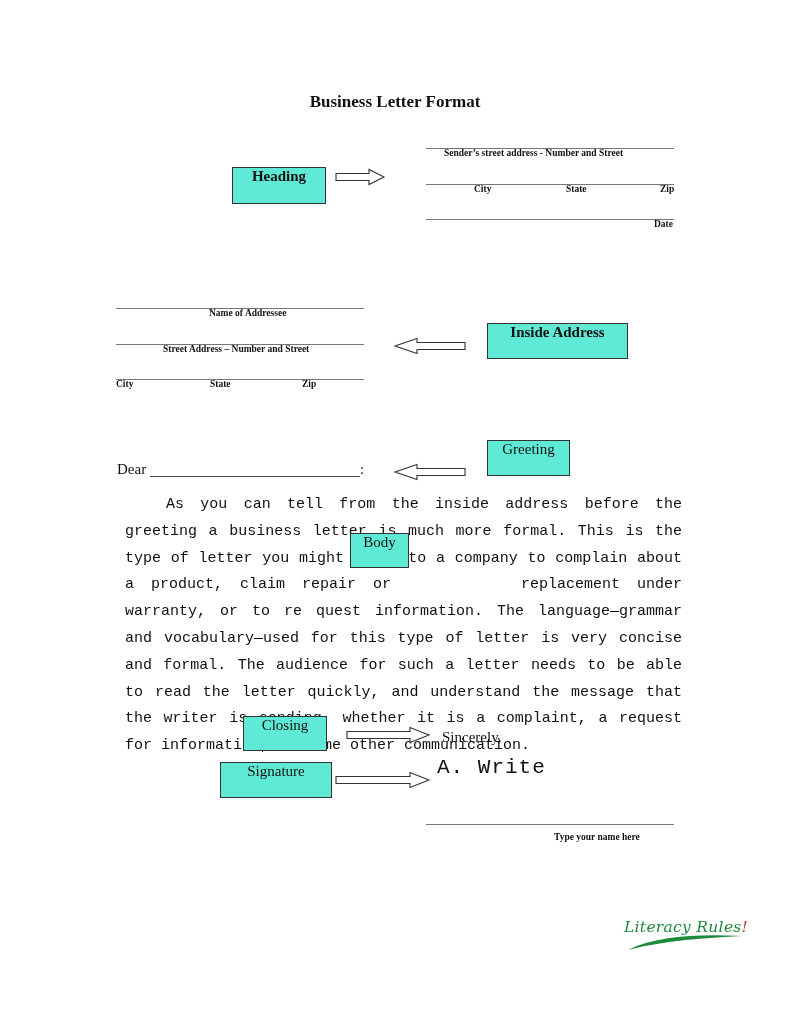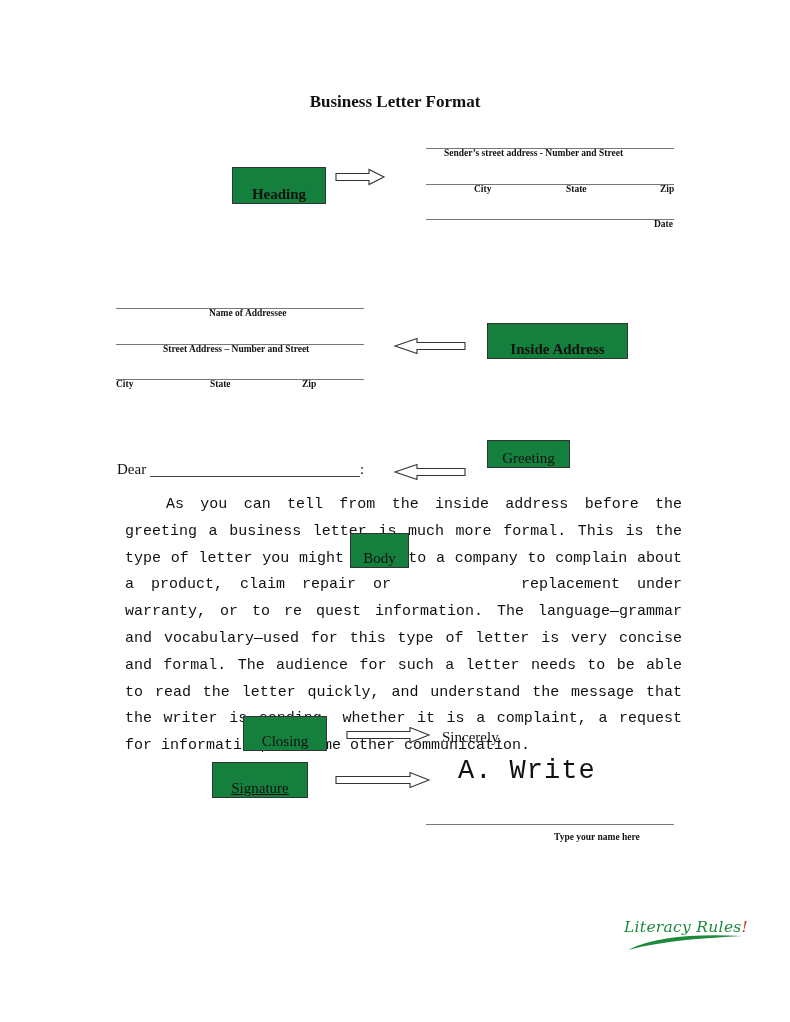--- a/index.html
+++ b/index.html
@@ -1,32 +1,32 @@
 <!DOCTYPE html>
 <html><head>
 <meta charset="utf-8">
 <style>
   html, body { margin: 0; padding: 0; background: #ffffff; }
   body { width: 790px; height: 1022px; position: relative; overflow: hidden;
          font-family: "Liberation Serif", "DejaVu Serif", serif; color: #111; }
   .abs { position: absolute; }
   .title { left: 0; width: 790px; top: 92px; text-align: center; font-weight: bold; font-size: 17px; }
   .box { position: absolute; border: 1.3px solid #333; box-sizing: border-box;
-         display: flex; align-items: flex-end; justify-content: center; background: #15803d; }
+         display: flex; align-items: flex-start; justify-content: center; background: #5eead4; }
   .box.bold span { font-weight: bold; font-size: 15px; }
   .box.reg span { font-size: 15px; }
   .rule { position: absolute; height: 0; border-top: 1px solid #777; }
   .small { position: absolute; font-size: 9.5px; line-height: 11px; white-space: nowrap; font-weight: bold; }
   .para { position: absolute; left: 117px; width: 557px; top: 484px; font-size: 15px;
           line-height: 26.8px; text-align: justify; margin: 8px; font-family: Liberation Mono, monospace; }
   .para .indent { display: inline-block; width: 41px; }
   .para .gap { display: inline-block; width: 130px; }
   .body-text { font-size: 15px; }
-  .sig { position: absolute; left: 458px; top: 756px; font-family: "Liberation Mono", "DejaVu Sans Mono", monospace;
-         font-size: 27px; letter-spacing: 1px; }
+  .sig { position: absolute; left: 437px; top: 756px; font-family: "Liberation Mono", "DejaVu Sans Mono", monospace;
+         font-size: 21px; letter-spacing: 1px; }
   svg { position: absolute; overflow: visible; }
   .logo { position: absolute; left: 624px; top: 918px; font-family: "DejaVu Serif", serif; font-style: italic;
           color: #1e8a3c; font-size: 15.5px; letter-spacing: 0.3px; }
   .logo .bang { color: #c0392b; }
 </style>
 </head>
 <body>
 
 <div class="abs title">Business Letter Format</div>
 
@@ -66,39 +66,39 @@
   <span>Inside Address</span>
 </div>
 
 <div class="abs body-text" style="left:117px; top:461px;">Dear</div>
 <div class="rule" style="left:150px; width:210px; top:476px; border-top-color:#444;"></div>
 <div class="abs body-text" style="left:360px; top:461px;">:</div>
 
 <svg style="left:394px; top:464px;" width="72" height="16">
   <polygon points="71,4.5 23,4.5 23,0.5 1,8 23,15.5 23,11.5 71,11.5" fill="#fff" stroke="#333" stroke-width="1.1"></polygon>
 </svg>
-<div class="box reg" style="left:487px; top:440px; width:83px; height:28px;">
+<div class="box reg" style="left:487px; top:440px; width:83px; height:36px;">
   <span>Greeting</span>
 </div>
 
 <p class="para"><span class="indent"></span><span>As you can tell from the inside address before the greeting a business letter is much more formal. This is the type of letter you might write to a company to complain about a product, claim repair or</span><span class="gap"></span><span>replacement under warranty, or to re quest information. The language—grammar and vocabulary—used for this type of letter is very concise and formal. The audience for such a letter needs to be able to read the letter quickly, and understand the message that the writer is sending, whether it is a complaint, a request for information, or some other communication.</span></p>
 
 <div class="box reg" style="left:350px; top:533px; width:59px; height:35px;">
   <span>Body</span>
 </div>
 
 <div class="box reg" style="left:243px; top:716px; width:84px; height:35px;">
   <span>Closing</span>
 </div>
 <svg style="left:347px; top:727px;" width="84" height="16">
   <polygon points="0,4.5 63,4.5 63,0.5 82,8 63,15.5 63,11.5 0,11.5" fill="#fff" stroke="#333" stroke-width="1.1"></polygon>
 </svg>
 <div class="abs body-text" style="left:442px; top:729px;">Sincerely,</div>
 
-<div class="box reg" style="left:212px; top:762px; width:96px; height:36px;text-decoration:underline;">
+<div class="box reg" style="left:220px; top:762px; width:112px; height:36px;">
   <span>Signature</span>
 </div>
 <svg style="left:336px; top:772px;" width="95" height="16">
   <polygon points="0,4.5 74,4.5 74,0.5 93,8 74,15.5 74,11.5 0,11.5" fill="#fff" stroke="#333" stroke-width="1.1"></polygon>
 </svg>
 <div class="sig">A. Write</div>
 
 <div class="rule" style="left:426px; width:248px; top:824px;"></div>
 <div class="small" style="left:534px; top:832px; font-weight:bold; font-size:9.5px;margin-left:20px;">Type your name here</div>
 

